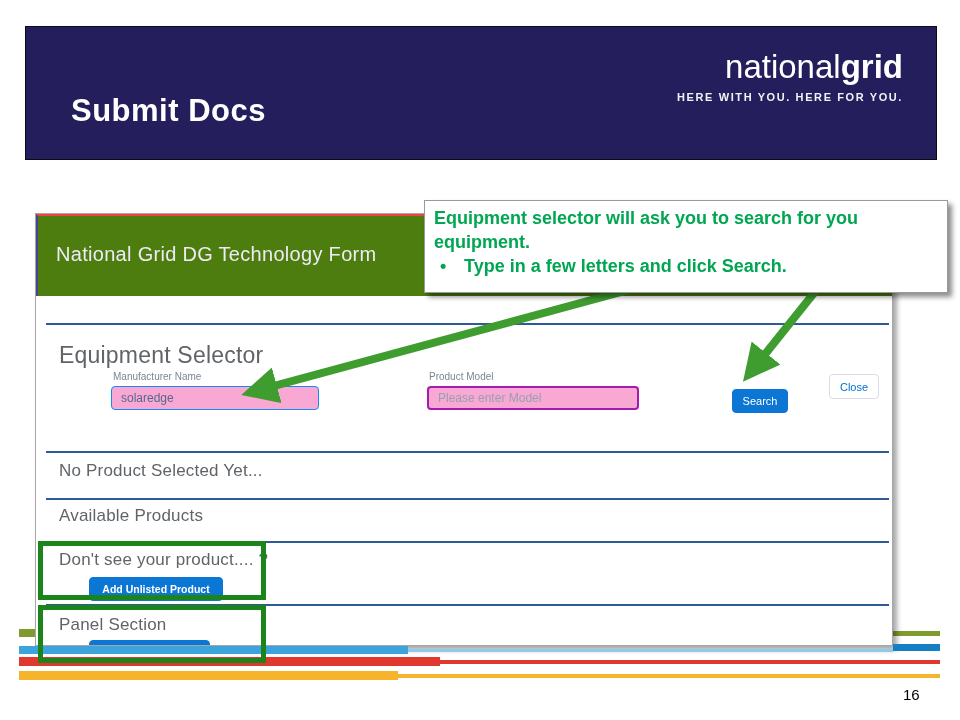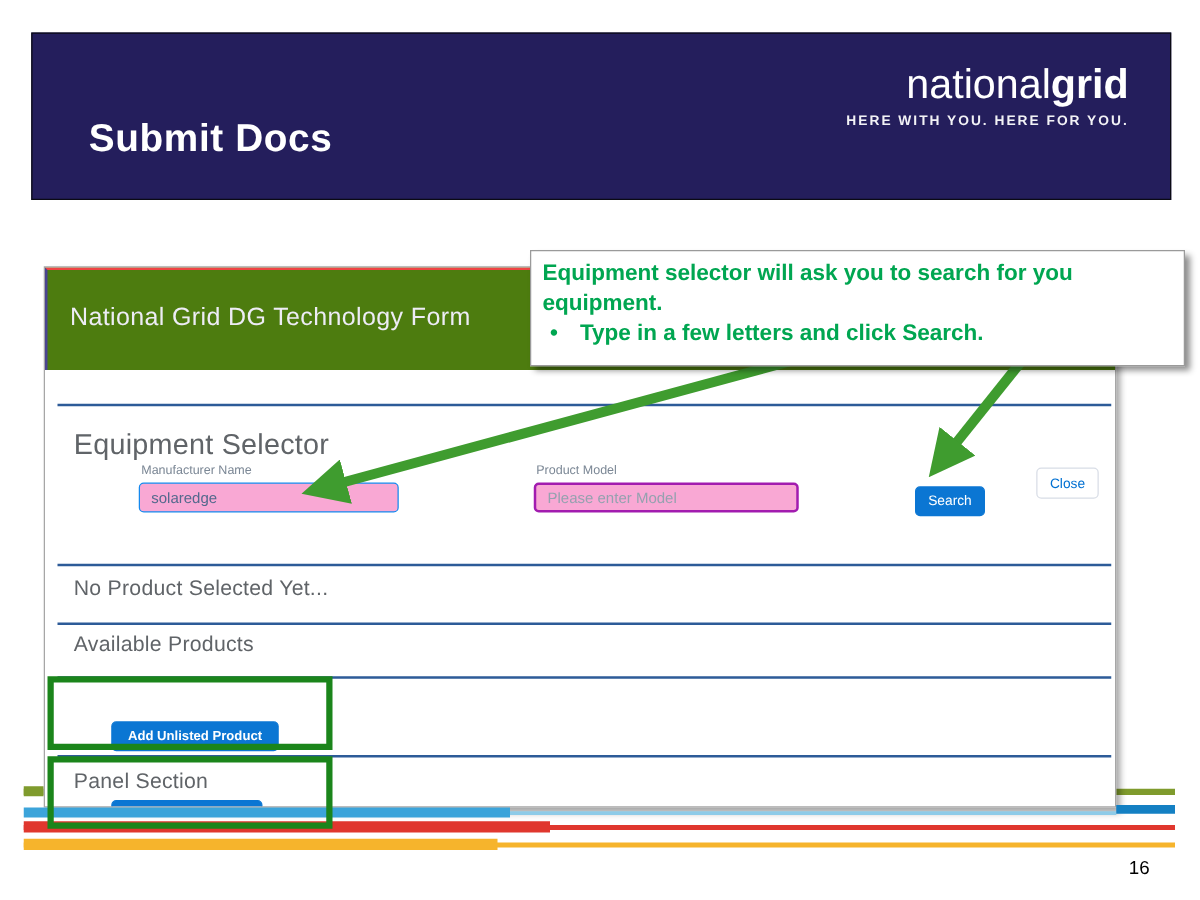--- a/index.html
+++ b/index.html
@@ -130,20 +130,21 @@
   <button class="btn btn-search">Search</button>
   <button class="btn btn-close">Close</button>
 
   <div class="divider d2"></div>
   <div class="section-heading h-noprod">No Product Selected Yet...</div>
 
   <div class="divider d3"></div>
   <div class="section-heading h-avail">Available Products</div>
 
   <div class="divider d4"></div>
+  <div class="section-heading h-dontsee">Don't see your product.... ?</div>
   <button class="btn btn-unlisted">Add Unlisted Product</button>
 
   <div class="divider d5"></div>
   <div class="section-heading h-panel">Panel Section</div>
   <button class="btn btn-panel">Add Panel Product</button>
 </div>
 
 <div class="green-box gb1"></div>
 <div class="green-box gb2"></div>
 

